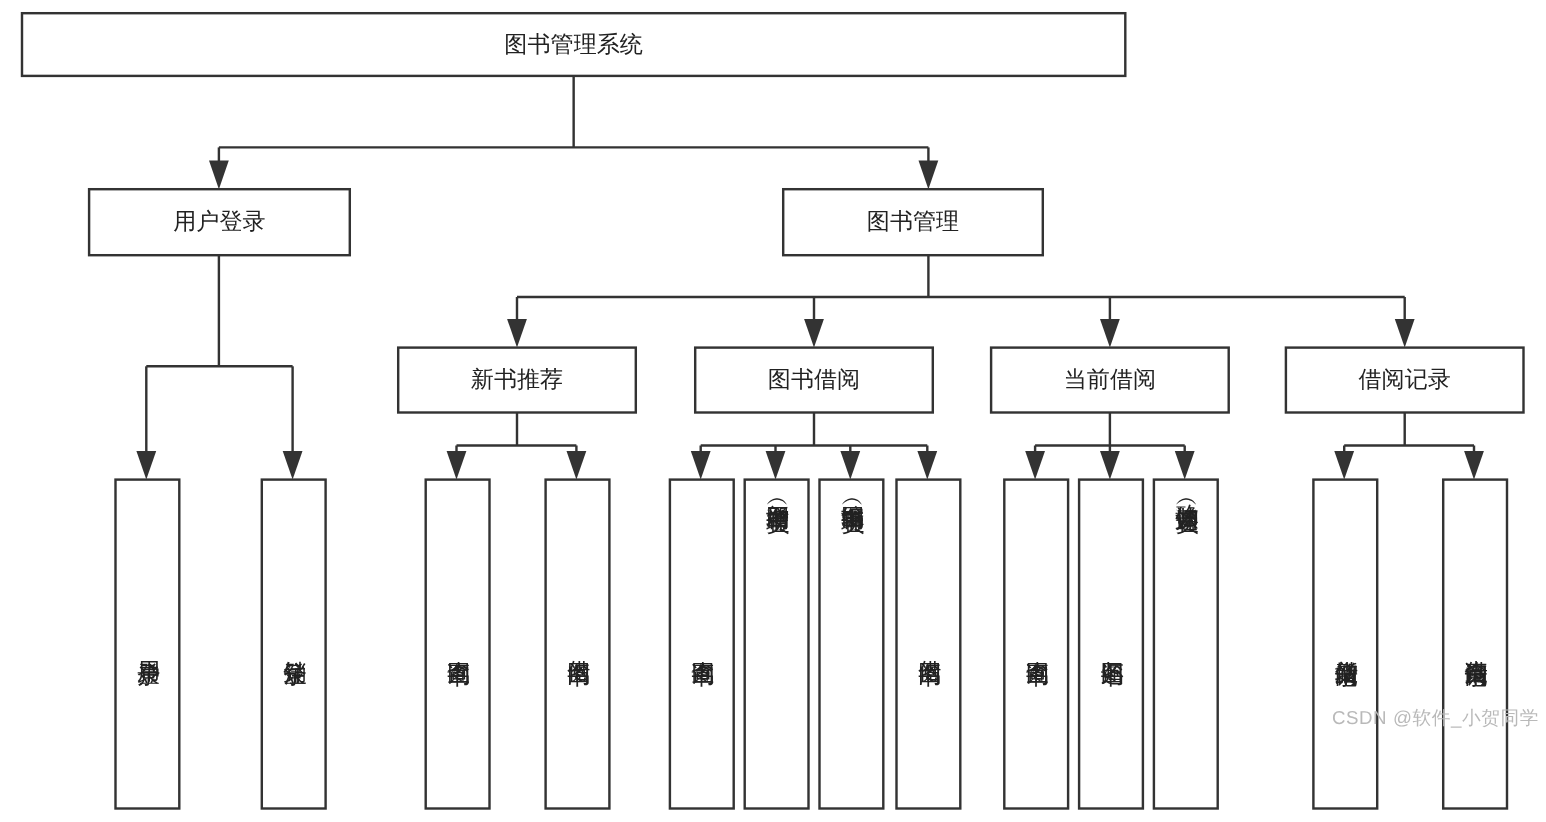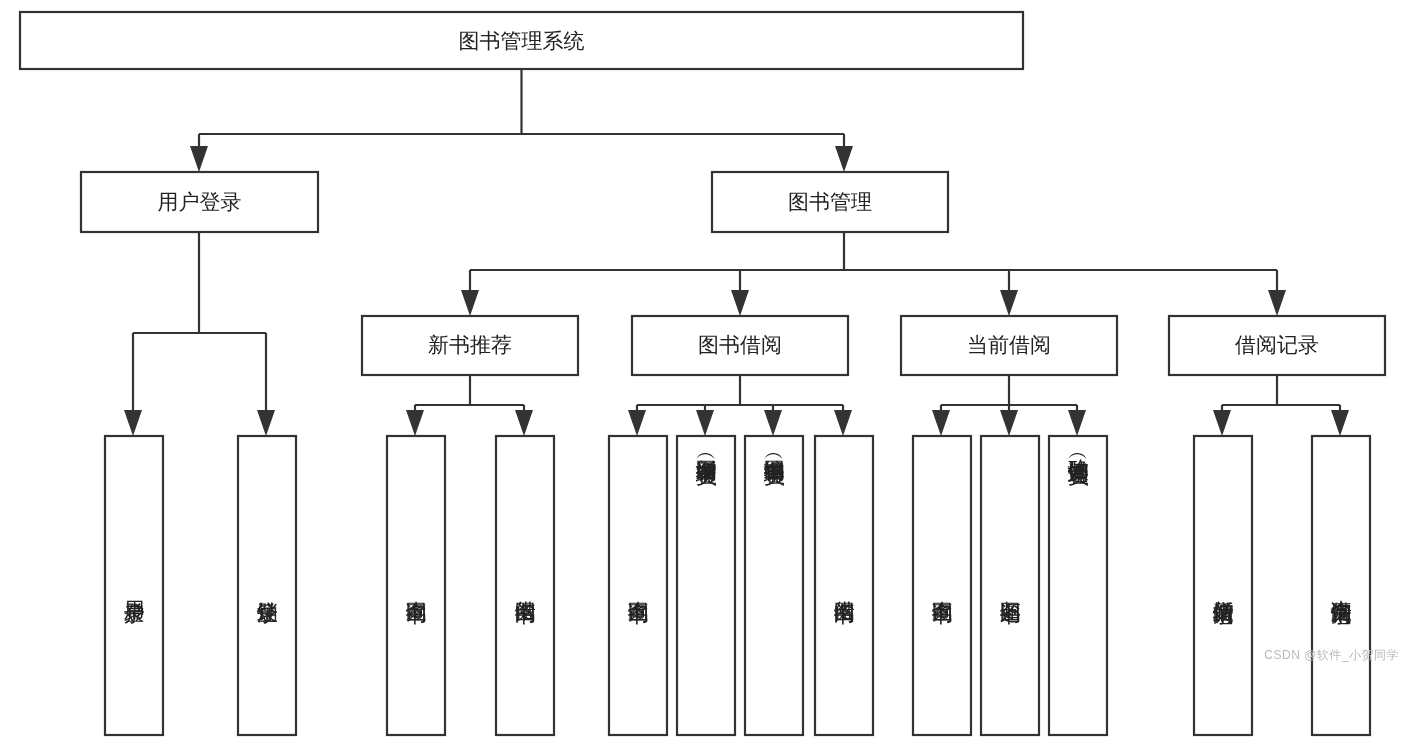--- a/index.html
+++ b/index.html
@@ -71,21 +71,21 @@
     line-height: 1.16;
     color: #222222;
     letter-spacing: 1px;
     white-space: nowrap;
   }
   .watermark {
     position: absolute;
     right: 6px;
     bottom: 5px;
     font-family: "Liberation Sans", "DejaVu Sans", sans-serif;
-    font-size: 12px;
+    font-size: 17px;
     color: #b9b9b9;
     letter-spacing: 0.5px;
     user-select: none;
   }
 </style>
 </head>
 <body>
 
 <div id="diagram-root">
 

